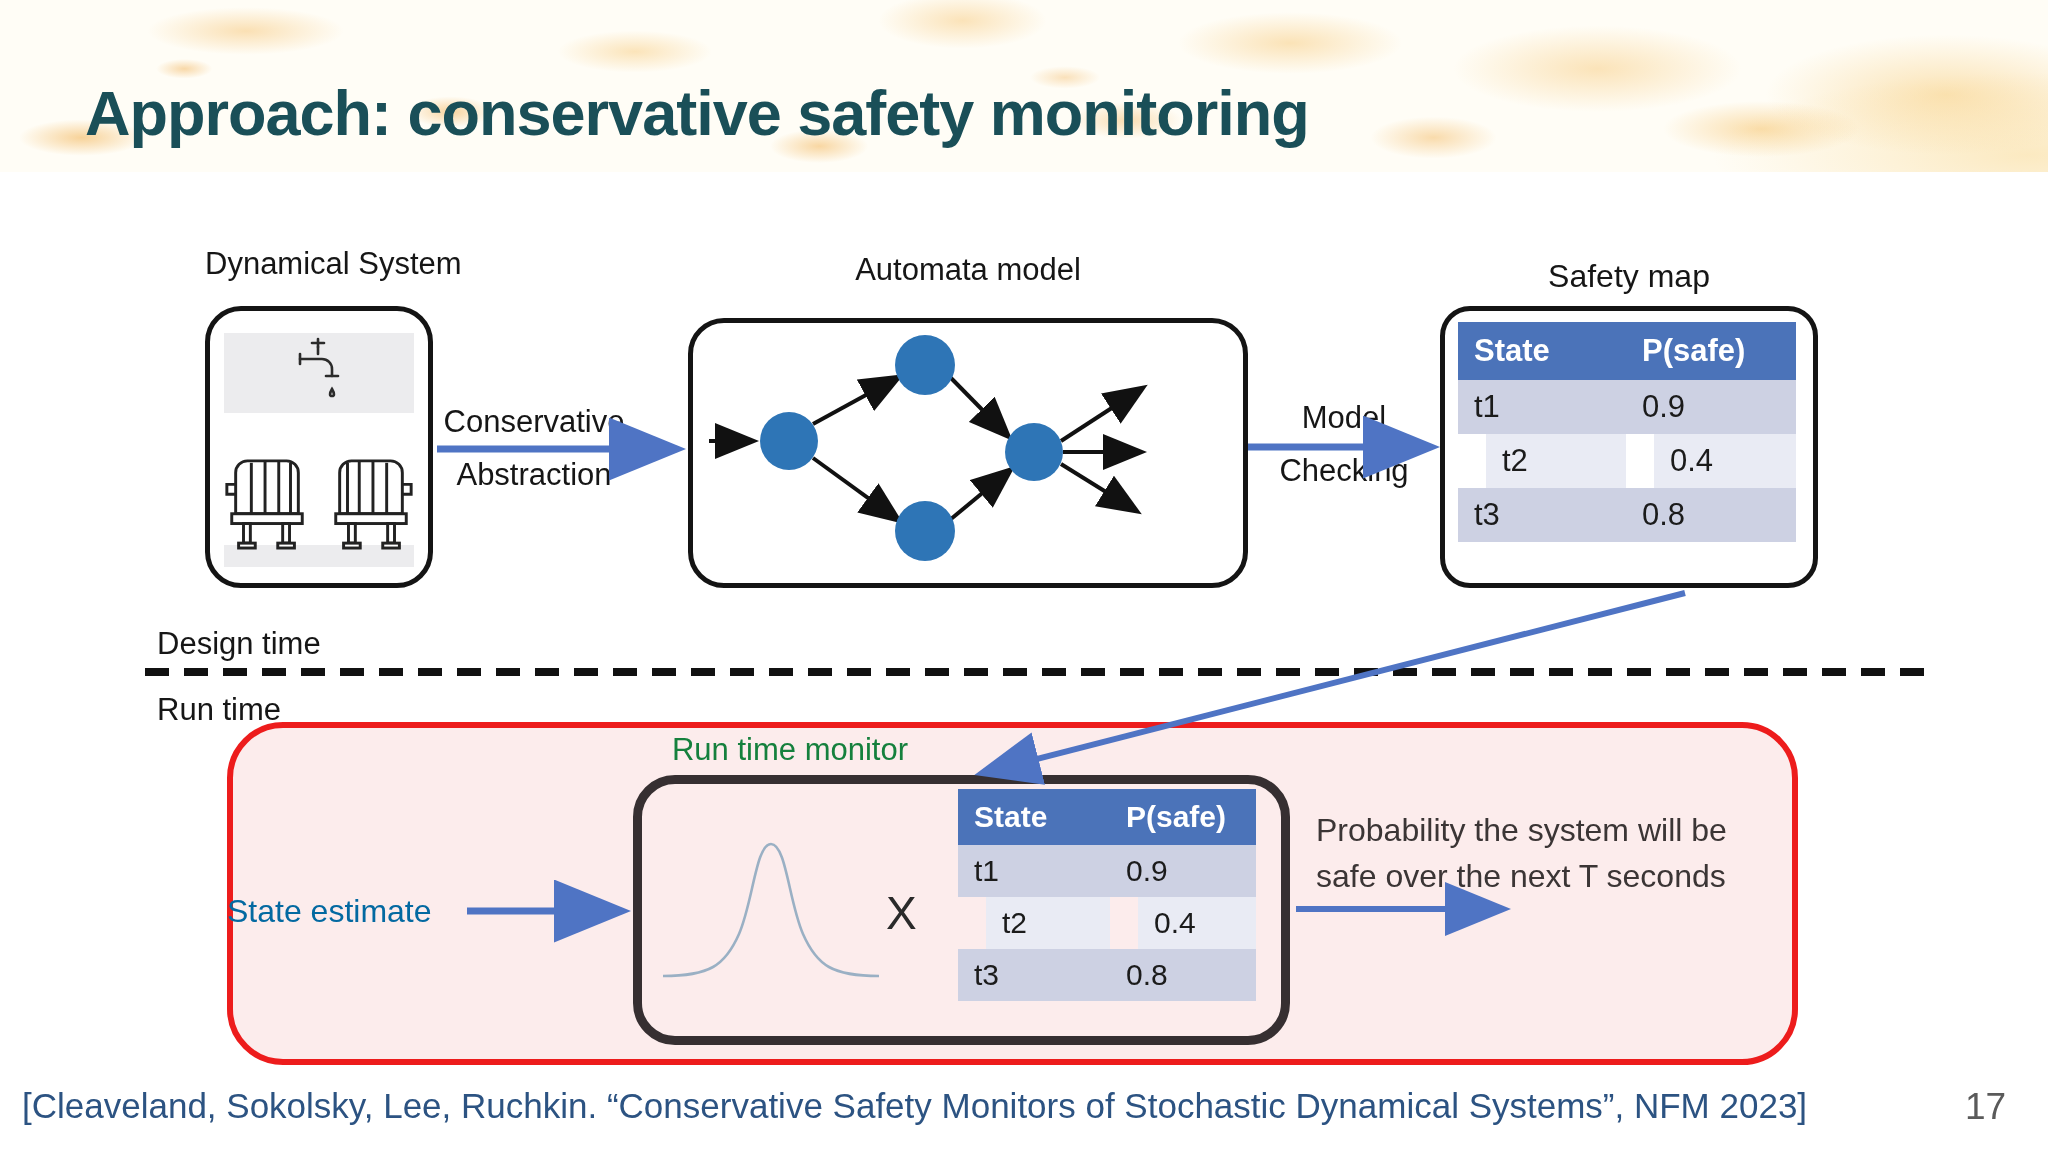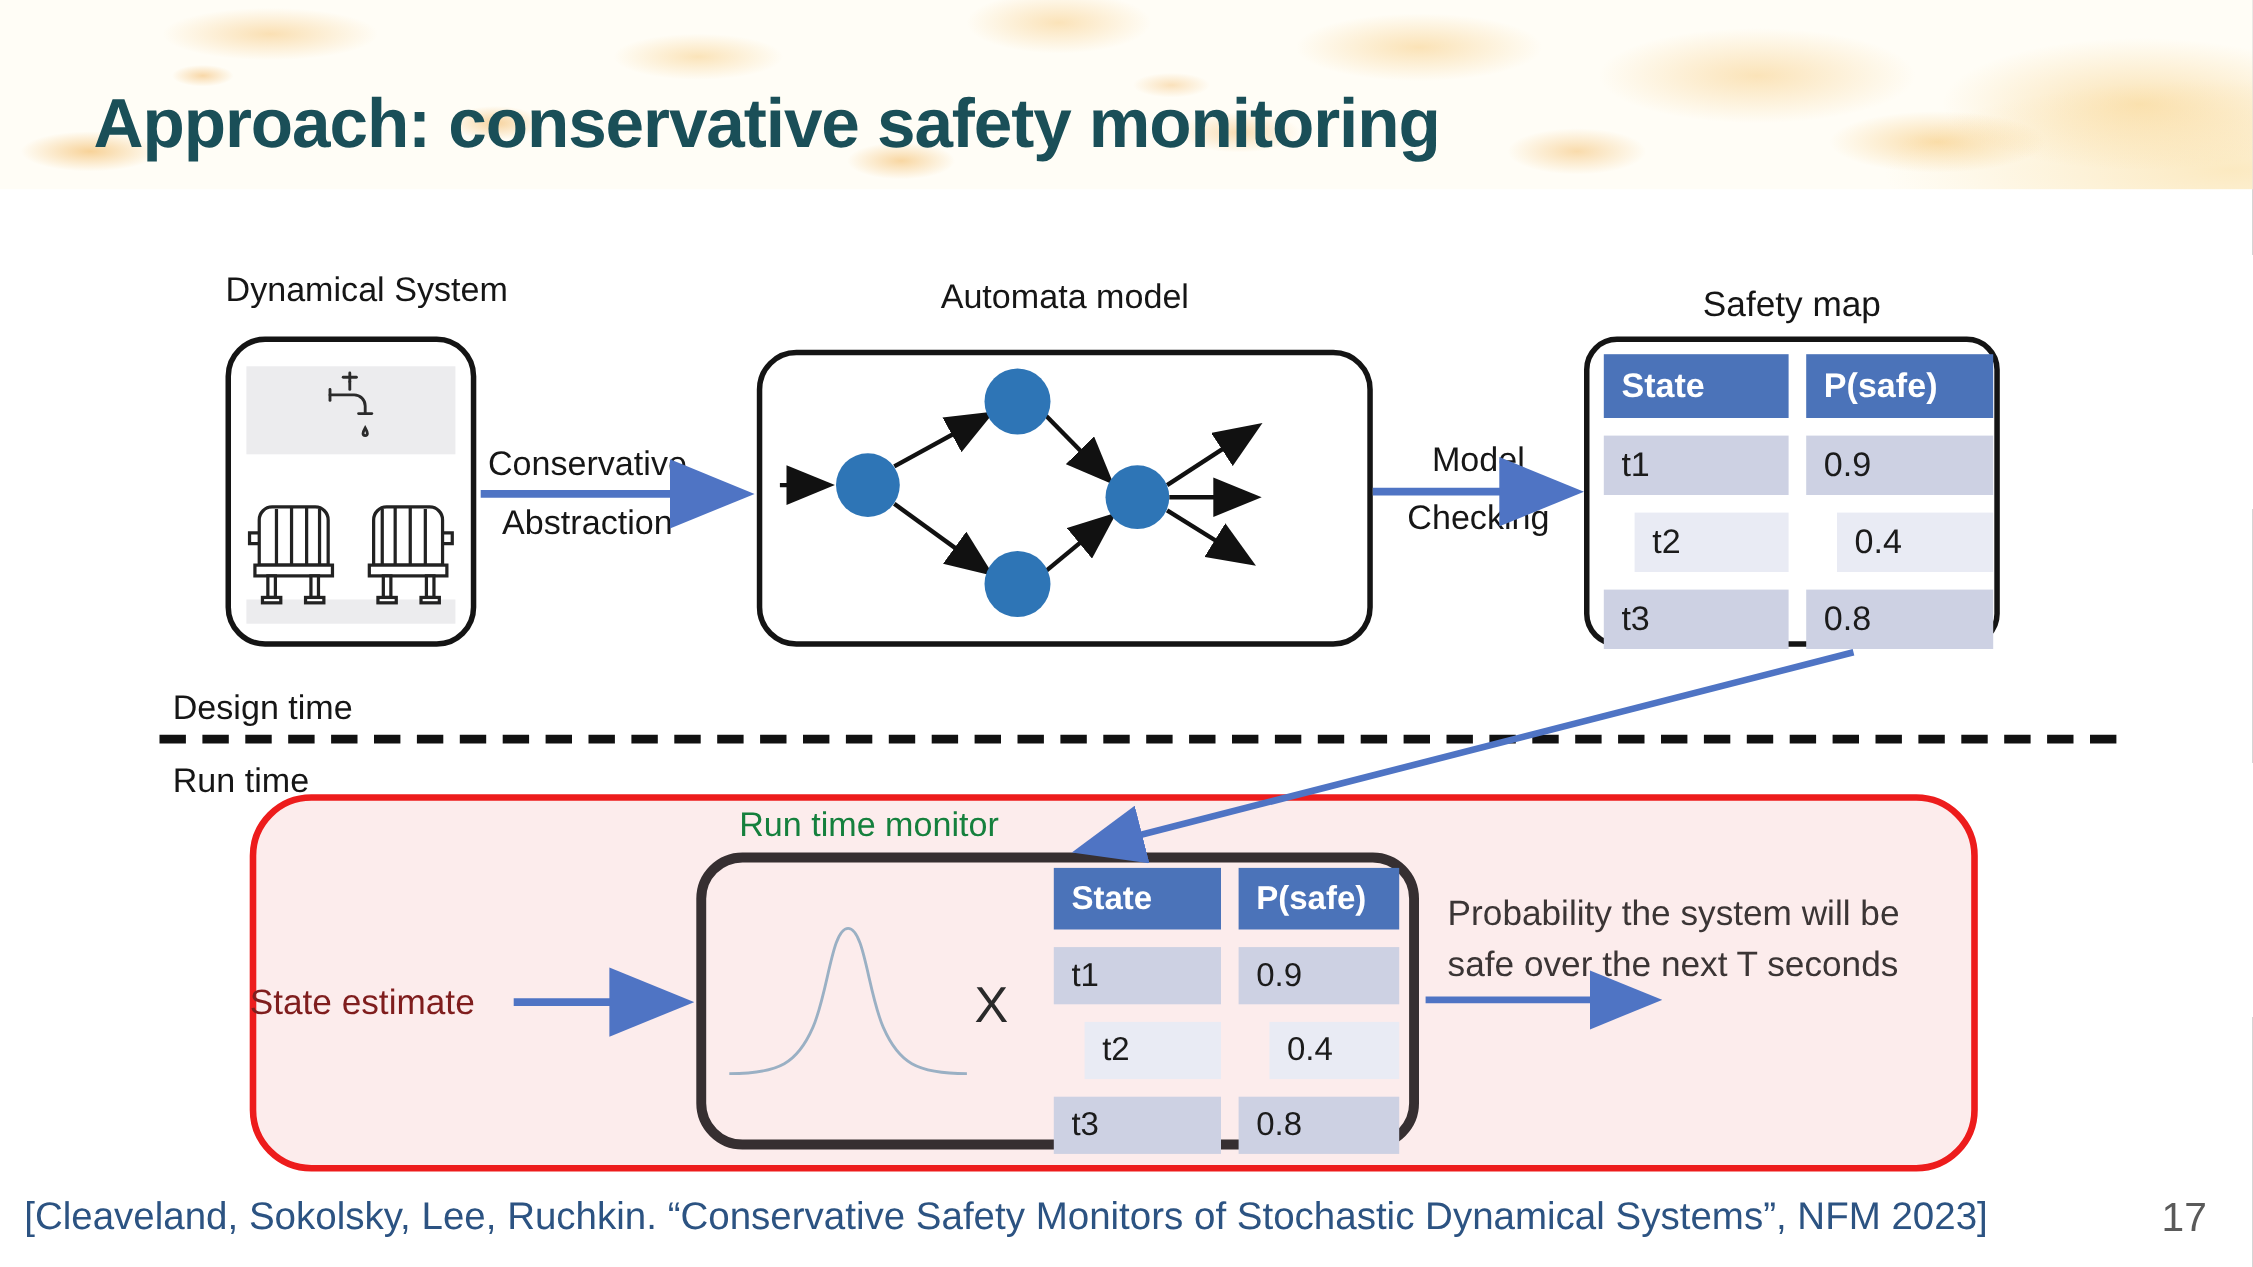--- a/index.html
+++ b/index.html
@@ -37,21 +37,21 @@
   .ctr{text-align:center;}
   .roundbox{position:absolute;background:#fff;border:5px solid #141414;border-radius:36px;box-sizing:border-box;}
   
   .ds-box{left:205px;top:306px;width:228px;height:282px;}
   .ds-strip{position:absolute;left:14px;right:14px;background:#ececee;}
   .ds-strip.top{top:22px;height:80px;}
   .ds-strip.bottom{bottom:16px;height:22px;}
   .faucet{position:absolute;left:50%;top:26px;transform:translateX(-50%);}
   .tanks{position:absolute;left:0;right:0;top:138px;display:flex;justify-content:center;gap:10px;}
   
-  .ptable{display:grid;gap:16px;}
+  .ptable{display:grid;gap:0;}
   .ptable .hc{background:#4b73b9;color:#fff;font-weight:bold;display:flex;align-items:center;padding-left:16px;box-sizing:border-box;}
   .ptable .bc{color:#1b1b1b;display:flex;align-items:center;padding-left:16px;box-sizing:border-box;}
   .rowA{background:#cdd1e3;}
   .rowB{background:#e9ebf4;margin-left:28px;}
   .safety-table{position:absolute;left:1458px;top:322px;grid-template-columns:168px 170px;font-size:31px;}
   .safety-table .hc{height:58px;}
   .safety-table .bc{height:54px;}
   .monitor-table{position:absolute;left:958px;top:789px;grid-template-columns:152px 146px;font-size:30px;}
   .monitor-table .hc{height:56px;}
   .monitor-table .bc{height:52px;}
@@ -197,21 +197,21 @@
     <div class="hc">State</div>
     <div class="hc">P(safe)</div>
     <div class="bc rowA">t1</div>
     <div class="bc rowA">0.9</div>
     <div class="bc rowB">t2</div>
     <div class="bc rowB">0.4</div>
     <div class="bc rowA">t3</div>
     <div class="bc rowA">0.8</div>
   </div>
 
-  <div class="lbl" style="left:227px;top:893px;font-size:32px;color:#7f1d1d;">State estimate</div>
+  <div class="lbl" style="left:227px;top:893px;font-size:32px;color:#0369a1;">State estimate</div>
 
   <div class="caption" style="top:812px;">Probability the system will be</div>
   <div class="caption" style="top:858px;">safe over the next T seconds</div>
 
   <svg class="overlay" width="2048" height="1152" viewBox="0 0 2048 1152">
     <defs>
       <marker id="mb" markerWidth="11" markerHeight="9" refX="9" refY="4.5" orient="auto">
         <path d="M0 0 L11 4.5 L0 9 z" fill="#4f74c4"></path>
       </marker>
     </defs>

